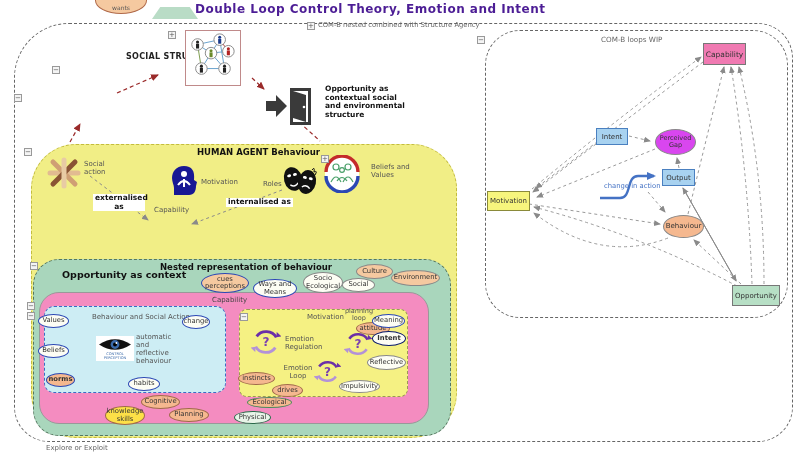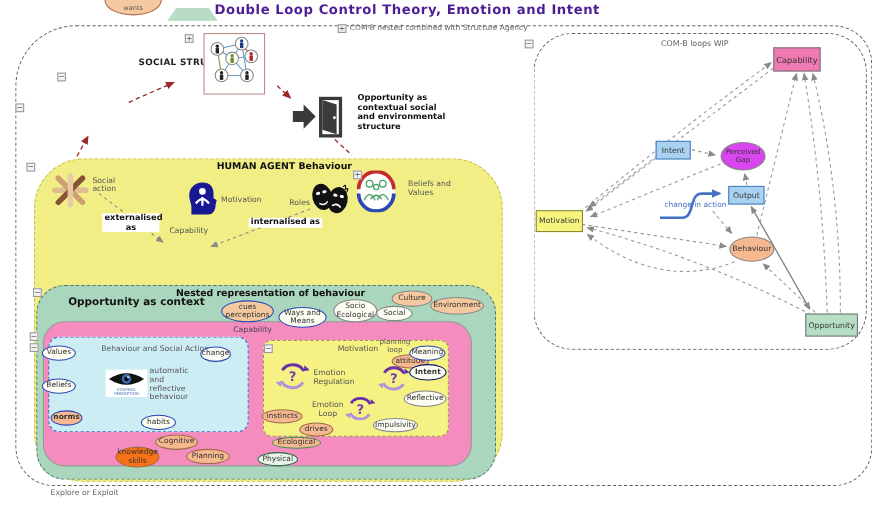--- a/index.html
+++ b/index.html
@@ -273,21 +273,21 @@
       <polygon points="4,20 8,24 1,25" fill="#b392d8" transform="rotate(50 4 20)"></polygon>
     </svg>
     <span class="q">?</span>
   </div>
 
   <div class="ell" style="left:238px;top:372px;width:37px;height:13px;background:#f5b88f;border:1px solid #a06a4a;">instincts</div>
   <div class="ell" style="left:272px;top:384px;width:31px;height:13px;background:#f5b88f;border:1px solid #a06a4a;">drives</div>
   <div class="ell" style="left:339px;top:380px;width:41px;height:13px;background:#fdfdf4;border:1px solid #888;">Impulsivity</div>
 
   <div class="ell" style="left:141px;top:395px;width:39px;height:14px;background:#f5b88f;border:1px solid #a06a4a;">Cognitive</div>
-  <div class="ell" style="left:105px;top:406px;width:40px;height:19px;background:#f97316;border:1px solid #a06a4a;">knowledge skills</div>
+  <div class="ell" style="left:105px;top:406px;width:40px;height:19px;background:#fde047;border:1px solid #a06a4a;">knowledge skills</div>
   <div class="ell" style="left:169px;top:408px;width:40px;height:14px;background:#f5b88f;border:1px solid #a06a4a;">Planning</div>
   <div class="ell" style="left:247px;top:397px;width:45px;height:11px;background:#f5b88f;border:1px solid #4a8a5a;">Ecological</div>
   <div class="ell" style="left:234px;top:411px;width:37px;height:13px;background:#e8f4e8;border:1.2px solid #2a6a4a;">Physical</div>
 
   <div class="lbl" style="left:46px;top:444px;color:#666;">Explore or Exploit</div>
 
   <div class="lbl" style="left:601px;top:36px;color:#666;font-size:7.2px;">COM-B loops WIP</div>
 
   <div class="cbox" style="left:703px;top:43px;width:43px;height:22px;background:#f07ab2;">Capability</div>
   <div class="cbox" style="left:596px;top:128px;width:32px;height:17px;background:#a8d2f0;border-color:#4a80c0;font-size:7px;">Intent</div>

